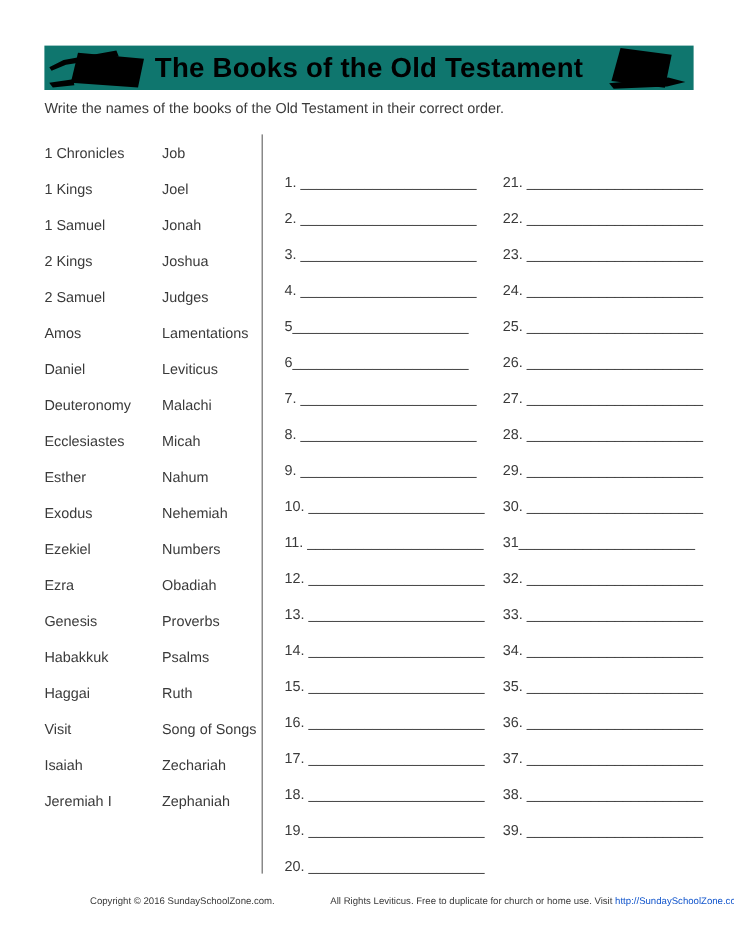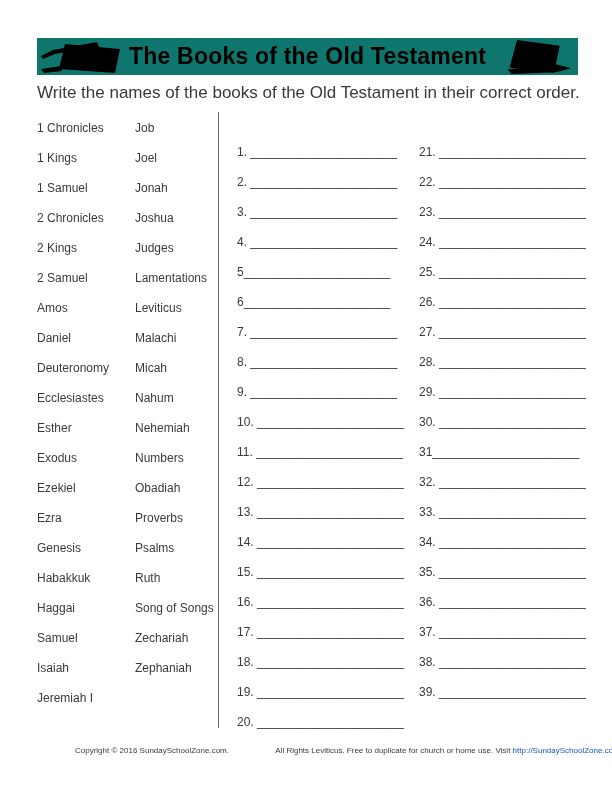--- a/index.html
+++ b/index.html
@@ -12,21 +12,21 @@
     position:absolute;left:37px;top:38px;width:541px;height:37px;
     display:flex;align-items:center;justify-content:center;
   }
   .banner-title{
     font-size:23px;font-weight:bold;color:#000000;letter-spacing:.2px;white-space:nowrap;
   }
   .scroll{position:absolute;top:1px;width:85px;height:36px;}
   .scroll-left{left:4px;}
   .scroll-right{right:4px;width:74px;}
   
-  .instruction{position:absolute;left:37px;top:83px;font-size:17px;color:#3a3a3a;}
+  .instruction{position:absolute;left:37px;top:83px;font-size:12px;color:#3a3a3a;}
   
   .wb-col{position:absolute;top:113px;}
   .wb-col1{left:37px;}
   .wb-col2{left:135px;}
   .wb-item{height:30px;line-height:30px;font-size:12px;white-space:nowrap;}
   
   .divider{position:absolute;left:218px;top:112px;width:1px;height:616px;background:#6b6b6b;}
   
   .ans-col{position:absolute;top:137px;}
   .ans-col1{left:237px;}
@@ -58,35 +58,34 @@
       <path d="M6 32 L58 27 L73 31 L57 35 L10 37 Z" fill="#000"></path>
     </svg>
   </div>
 
   <div class="instruction">Write the names of the books of the Old Testament in their correct order.</div>
 
   <div class="wb-col wb-col1">
       <div class="wb-item">1 Chronicles</div>
       <div class="wb-item">1 Kings</div>
       <div class="wb-item">1 Samuel</div>
-      <div class="wb-item">2 Chronicles</div>
       <div class="wb-item">2 Kings</div>
       <div class="wb-item">2 Samuel</div>
       <div class="wb-item">Amos</div>
       <div class="wb-item">Daniel</div>
       <div class="wb-item">Deuteronomy</div>
       <div class="wb-item">Ecclesiastes</div>
       <div class="wb-item">Esther</div>
       <div class="wb-item">Exodus</div>
       <div class="wb-item">Ezekiel</div>
       <div class="wb-item">Ezra</div>
       <div class="wb-item">Genesis</div>
       <div class="wb-item">Habakkuk</div>
       <div class="wb-item">Haggai</div>
-      <div class="wb-item">Samuel</div>
+      <div class="wb-item">Visit</div>
       <div class="wb-item">Isaiah</div>
       <div class="wb-item">Jeremiah I</div>
     </div>
   <div class="wb-col wb-col2">
       <div class="wb-item">Job</div>
       <div class="wb-item">Joel</div>
       <div class="wb-item">Jonah</div>
       <div class="wb-item">Joshua</div>
       <div class="wb-item">Judges</div>
       <div class="wb-item">Lamentations</div>

